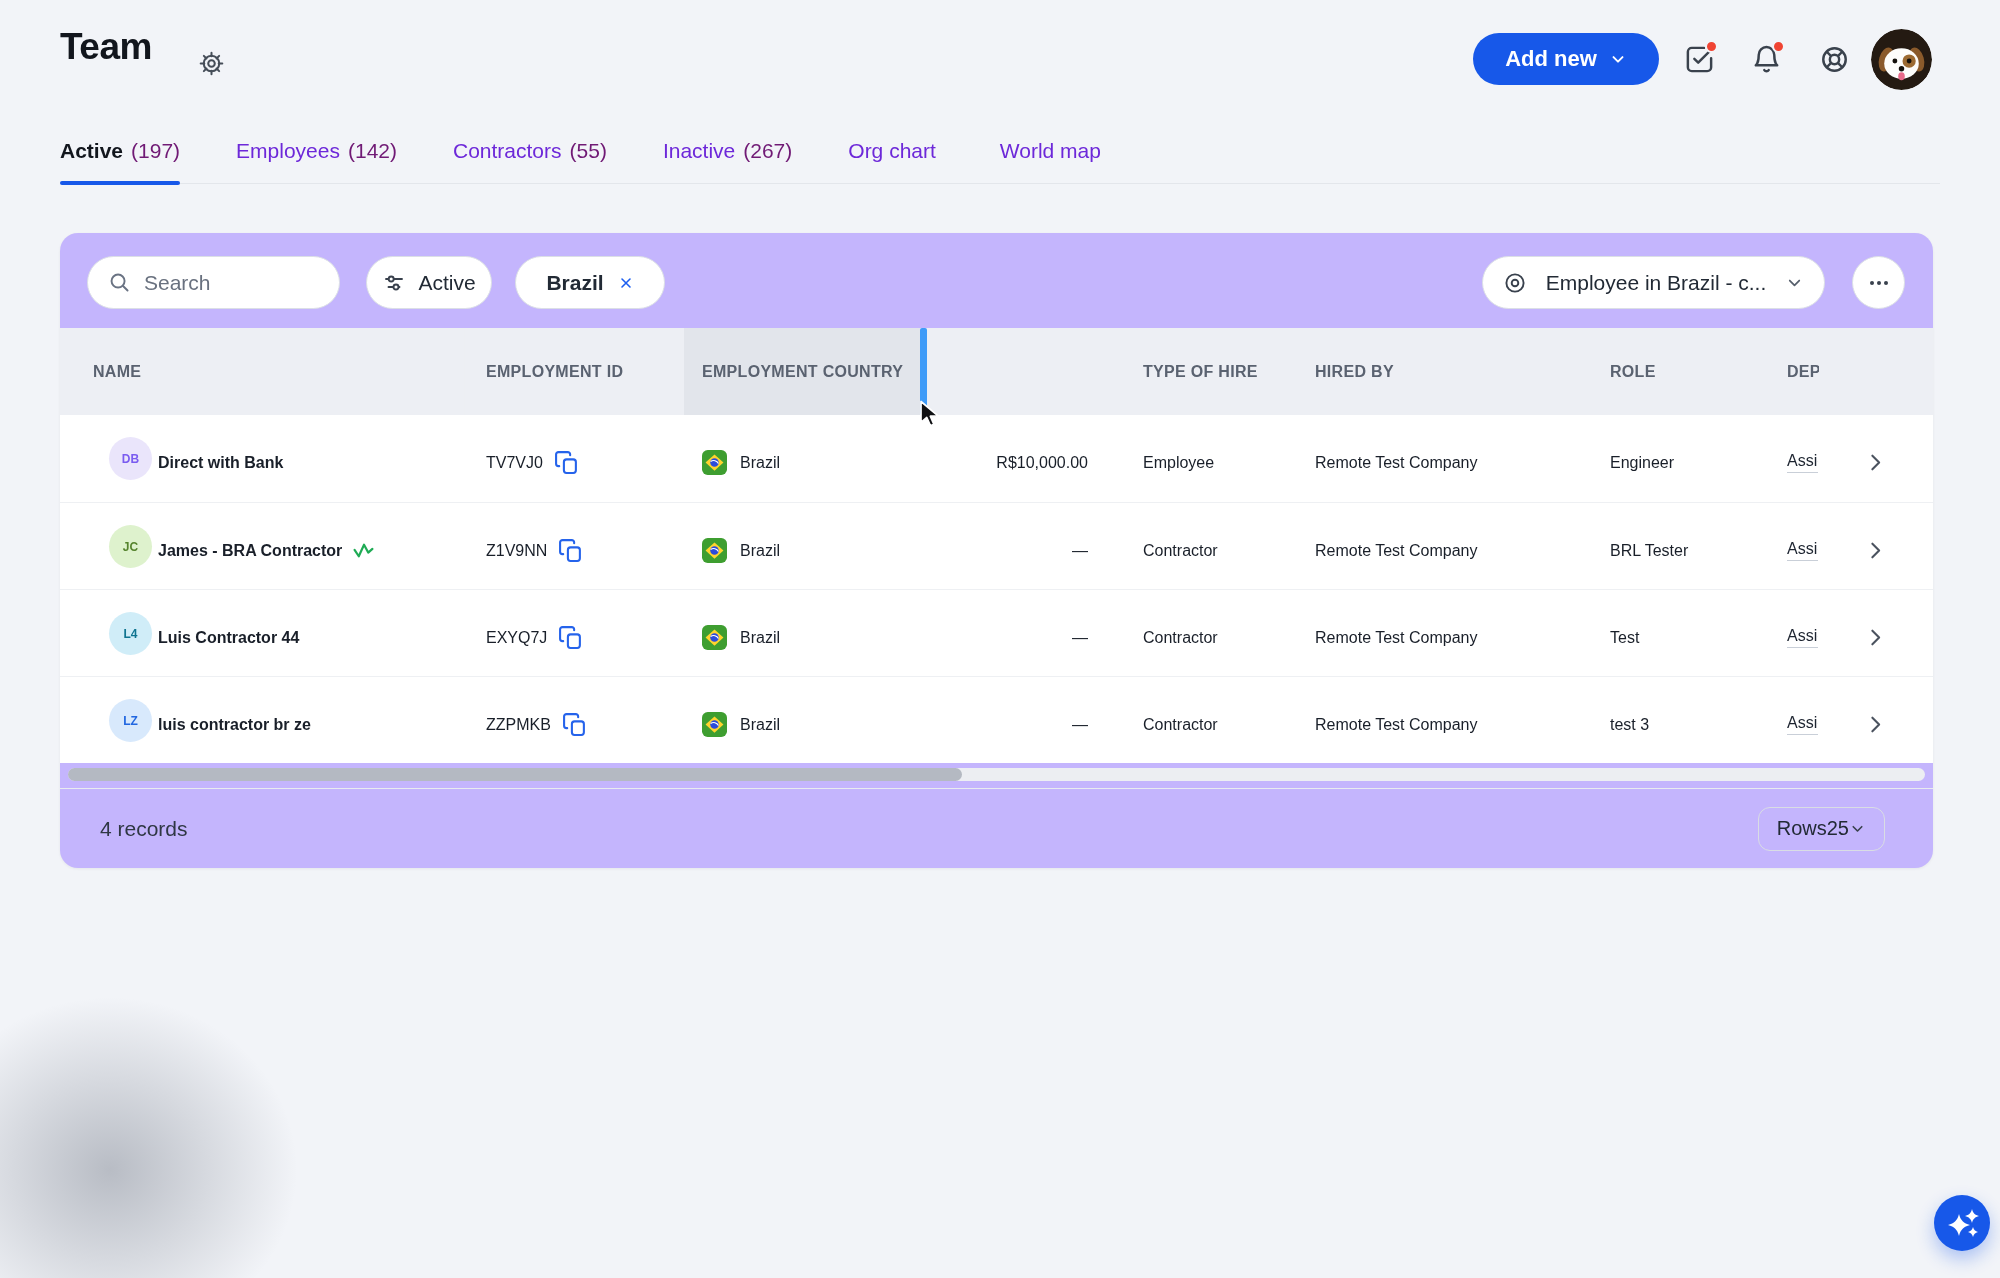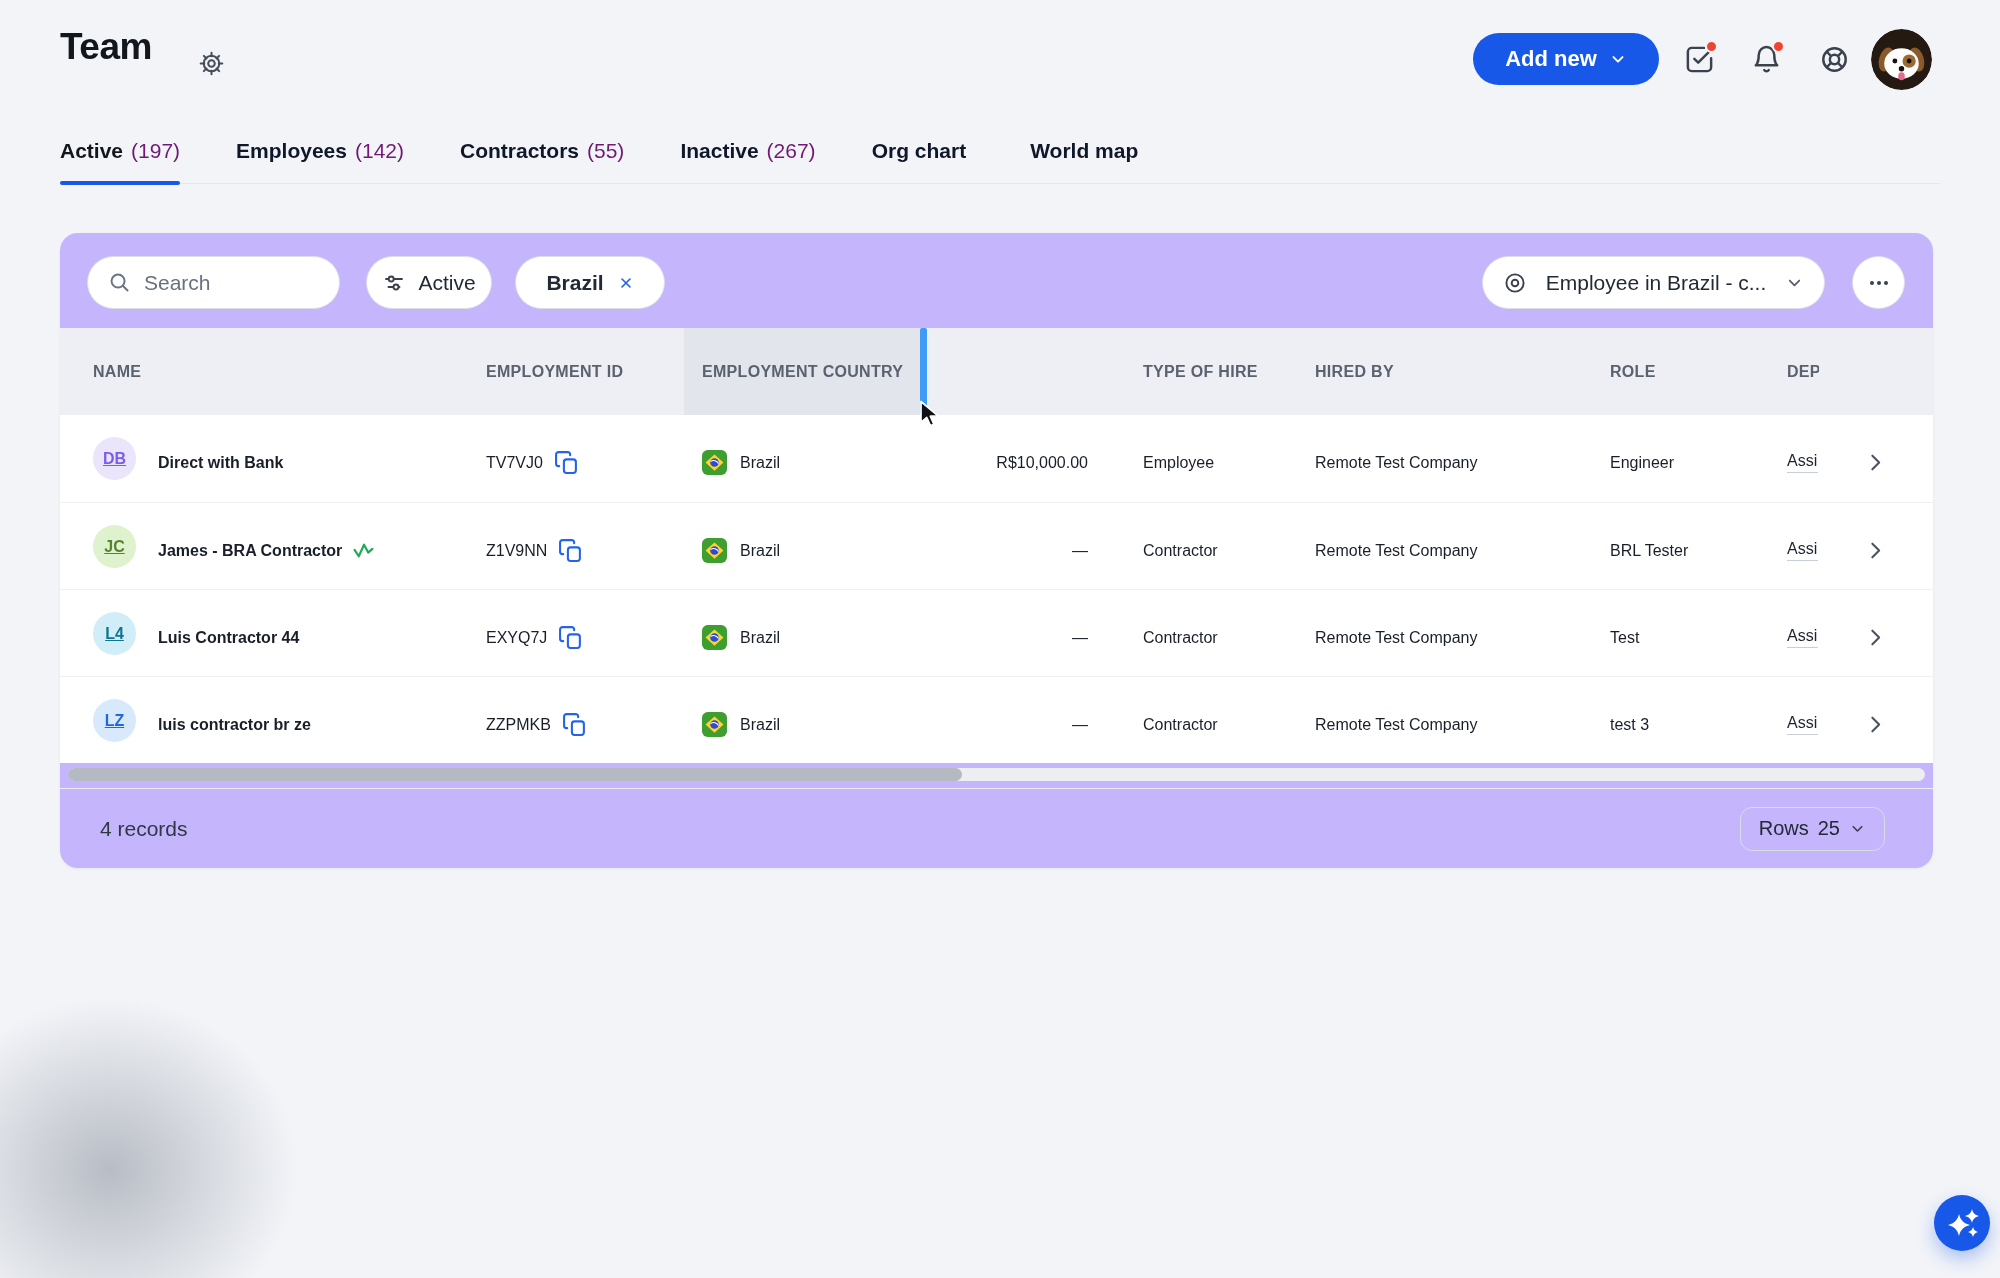--- a/index.html
+++ b/index.html
@@ -30,21 +30,21 @@
   .icon-btn{ position:absolute; top:39px; width:40px; height:40px; display:flex; align-items:center; justify-content:center; }
   .icon-btn svg{ width:31px; height:31px; }
   .dot{ position:absolute; top:1px; right:1px; width:13px; height:13px; border-radius:50%;
         background:var(--dot); border:2.5px solid #f2f4f8; }
   .avatar-btn{ position:absolute; left:1871px; top:29px; width:61px; height:61px; border-radius:50%; overflow:hidden; }
 
   
   .tabs{ position:absolute; left:60px; top:118px; width:1880px; height:66px;
          display:flex; gap:56px; border-bottom:1px solid #e3e6eb; }
   .tab{ position:relative; display:flex; align-items:center; gap:8px; height:100%; cursor:pointer; font-size:21px; }
-  .tab-label{ color:#0f172a; font-weight:700; }
+  .tab-label{ color:#6d28d9; font-weight:400; }
   .tab-count{ color:#701a75; }
   .tab.active .tab-label{ color:#12161d; font-weight:700; }
   .tab.active::after{ content:""; position:absolute; left:0; right:0; bottom:-2px; height:4px;
                       border-radius:3px; background:var(--accent); }
 
   
   .card{ position:absolute; left:60px; top:233px; width:1873px; height:635px;
          background:#c4b5fd; border-radius:18px; box-shadow:0 1px 3px rgba(16,24,40,.06); }
 
   
@@ -76,23 +76,23 @@
   .col-hired{ left:1255px; }
   .col-role{ left:1550px; }
   .col-dept{ left:1727px; width:32px; overflow:hidden; }
 
   .col-divider{ position:absolute; left:404px; top:95px; width:1px; height:435px; background:#edeff3; }
 
   .trow{ position:relative; height:87px; background:#fff; cursor:pointer; }
   .trow + .trow{ border-top:1px solid #eef0f3; }
   .cell{ position:absolute; top:4px; height:87px; display:flex; align-items:center;
          font-size:16px; color:#191f29; white-space:nowrap; }
-  .avatar{ left:33px; top:22px; width:43px; height:43px; border-radius:50%;
+  .avatar{ left:49px; top:22px; width:43px; height:43px; border-radius:50%;
            display:flex; align-items:center; justify-content:center;
-           font-size:16px; font-weight:700; position:absolute;text-decoration:underline; }
+           font-size:12px; font-weight:700; position:absolute; }
   .name-cell{ left:98px; gap:11px; font-weight:700; }
   .name-cell .pulse{ width:21px; height:16px; }
   .id-cell{ left:426px; gap:11px; }
   .copy-btn{ display:flex; align-items:center; }
   .copy-btn svg{ width:25px; height:25px; }
   .country-cell{ left:642px; gap:13px; }
   .flag{ width:25px; height:25px; }
   .salary-cell{ left:828px; width:200px; justify-content:flex-end; }
   .type-cell{ left:1083px; }
   .hired-cell{ left:1255px; }
@@ -107,21 +107,21 @@
                   border-radius:7px; background:#eceef2; }
   .hscroll-thumb{ position:absolute; left:0; top:0; width:894px; height:13px;
                   border-radius:7px; background:#b4b9c2; }
 
   
   .tfooter{ position:absolute; left:0; top:555px; width:100%; height:80px;
             border-top:1px solid #e8ebef; display:flex; align-items:center;
             justify-content:space-between; padding:0 48px 0 40px; }
   .records{ font-size:21px; color:#2f3744; }
   .rows-btn{ height:44px; padding:0 18px; border:1.6px solid #d9dde4; border-radius:12px;
-             display:flex; align-items:center; gap:9px; font-size:20px; color:#222a35; }
+             display:flex; align-items:center; font-size:20px; color:#222a35; }
 
   
   .cursor{ position:absolute; left:919px; top:400px; pointer-events:none; z-index:50; }
   .fab{ position:absolute; left:1934px; top:1195px; width:56px; height:56px; border-radius:50%;
         background:var(--accent); display:flex; align-items:center; justify-content:center;
         box-shadow:0 8px 18px rgba(23,88,233,.32); }
 </style>
 </head>
 <body>
 

